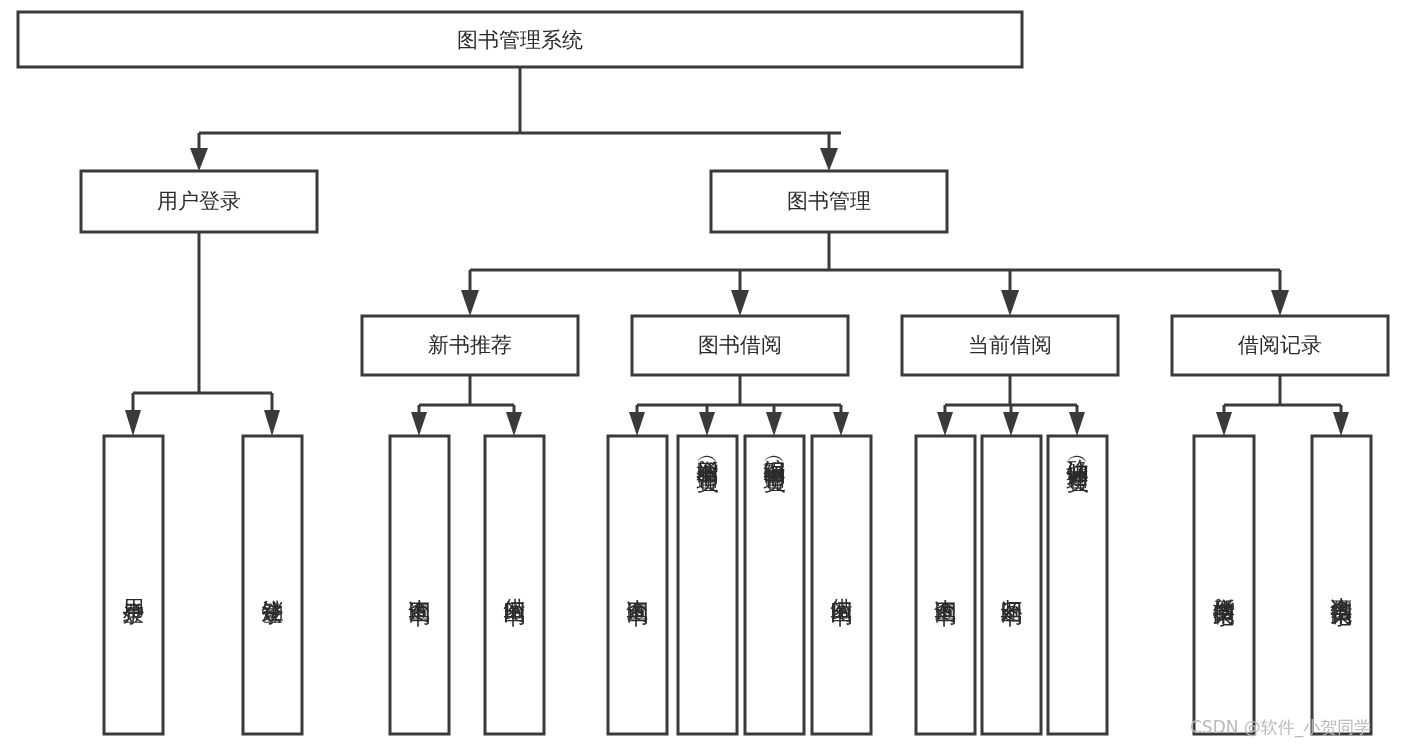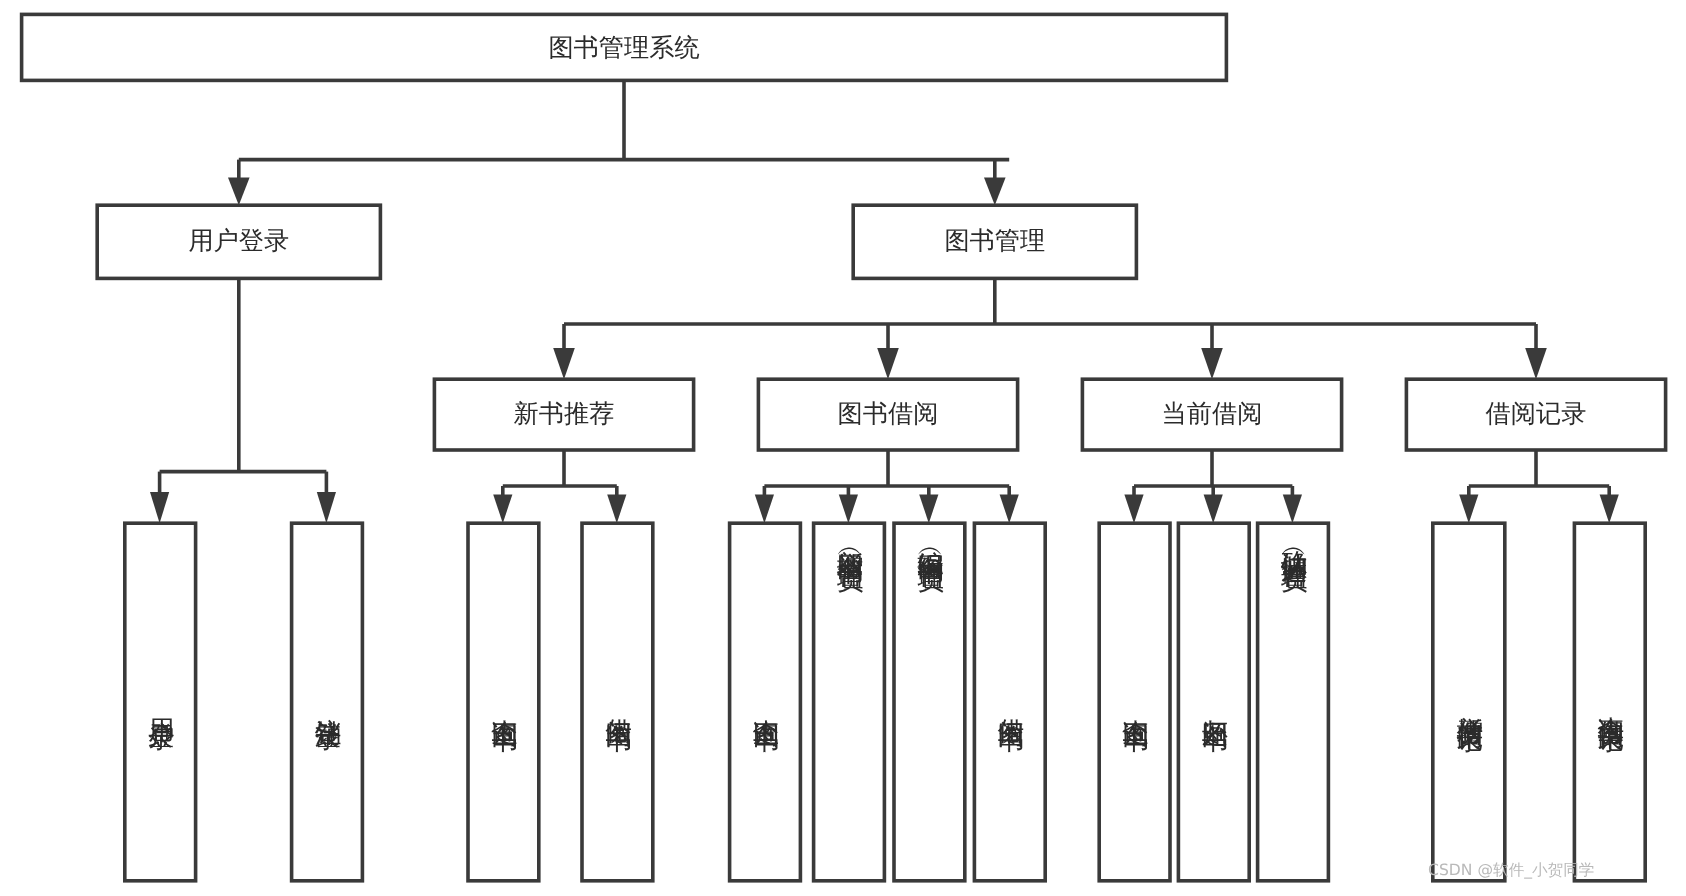--- a/index.html
+++ b/index.html
@@ -63,21 +63,21 @@
     text-orientation: upright;
     font-family: "DejaVu Sans", "Liberation Sans", sans-serif;
     font-size: 22px;
     color: #2b2b2b;
     letter-spacing: 2px;
     white-space: nowrap;
   }
   .watermark {
     position: absolute;
     font-family: "DejaVu Sans", "Liberation Sans", sans-serif;
-    font-size: 13px;
+    font-size: 17px;
     color: #b9b9b9;
     white-space: nowrap;
     pointer-events: none;
   }
 </style>
 </head>
 <body>
 
 <div id="diagram-root">
 

